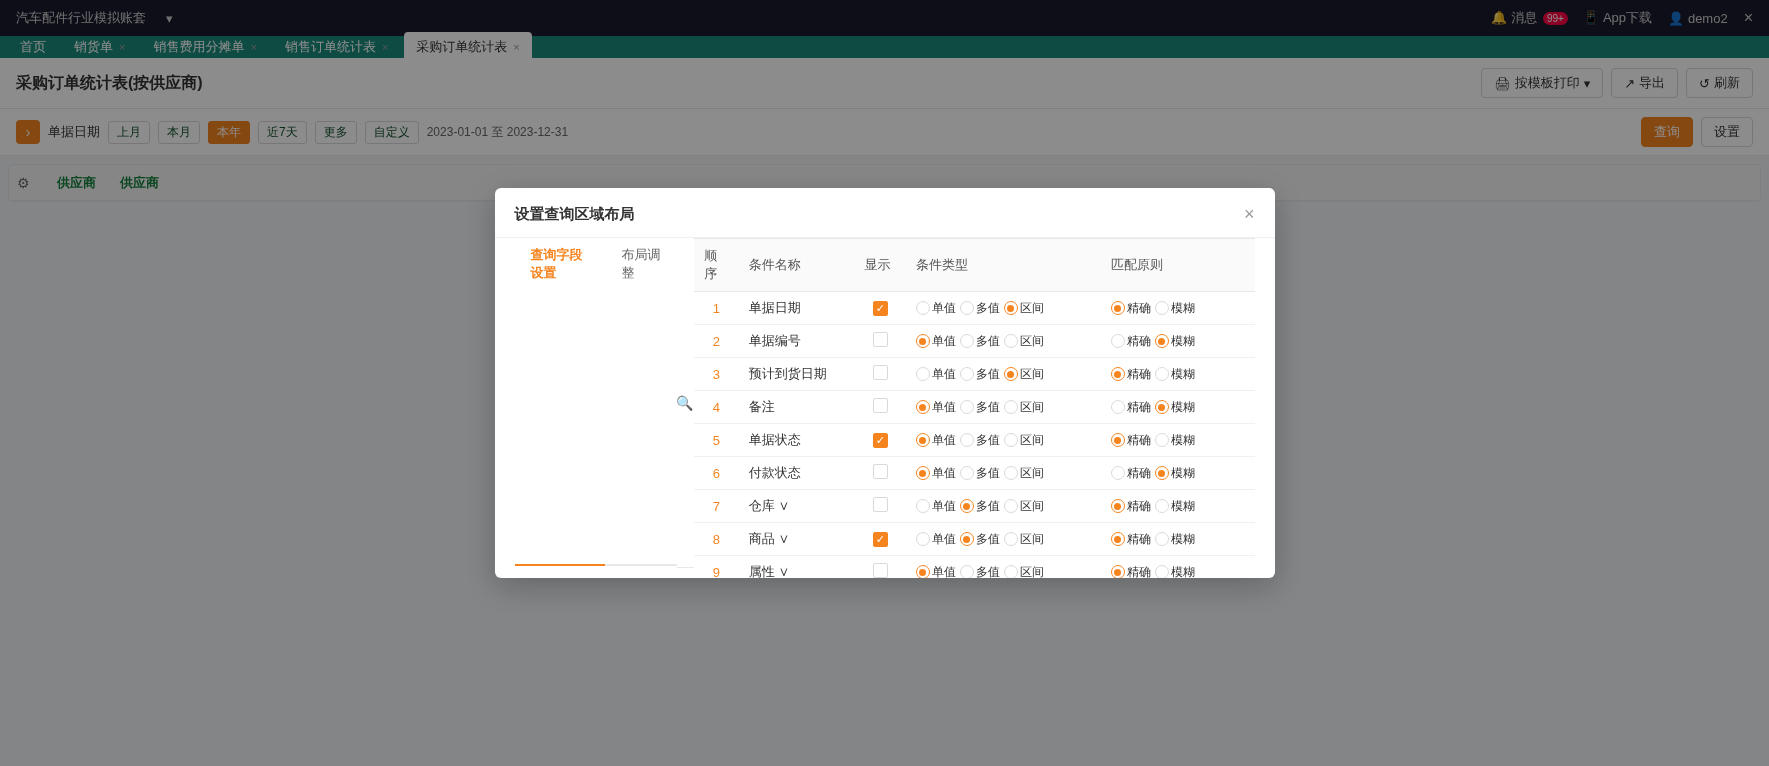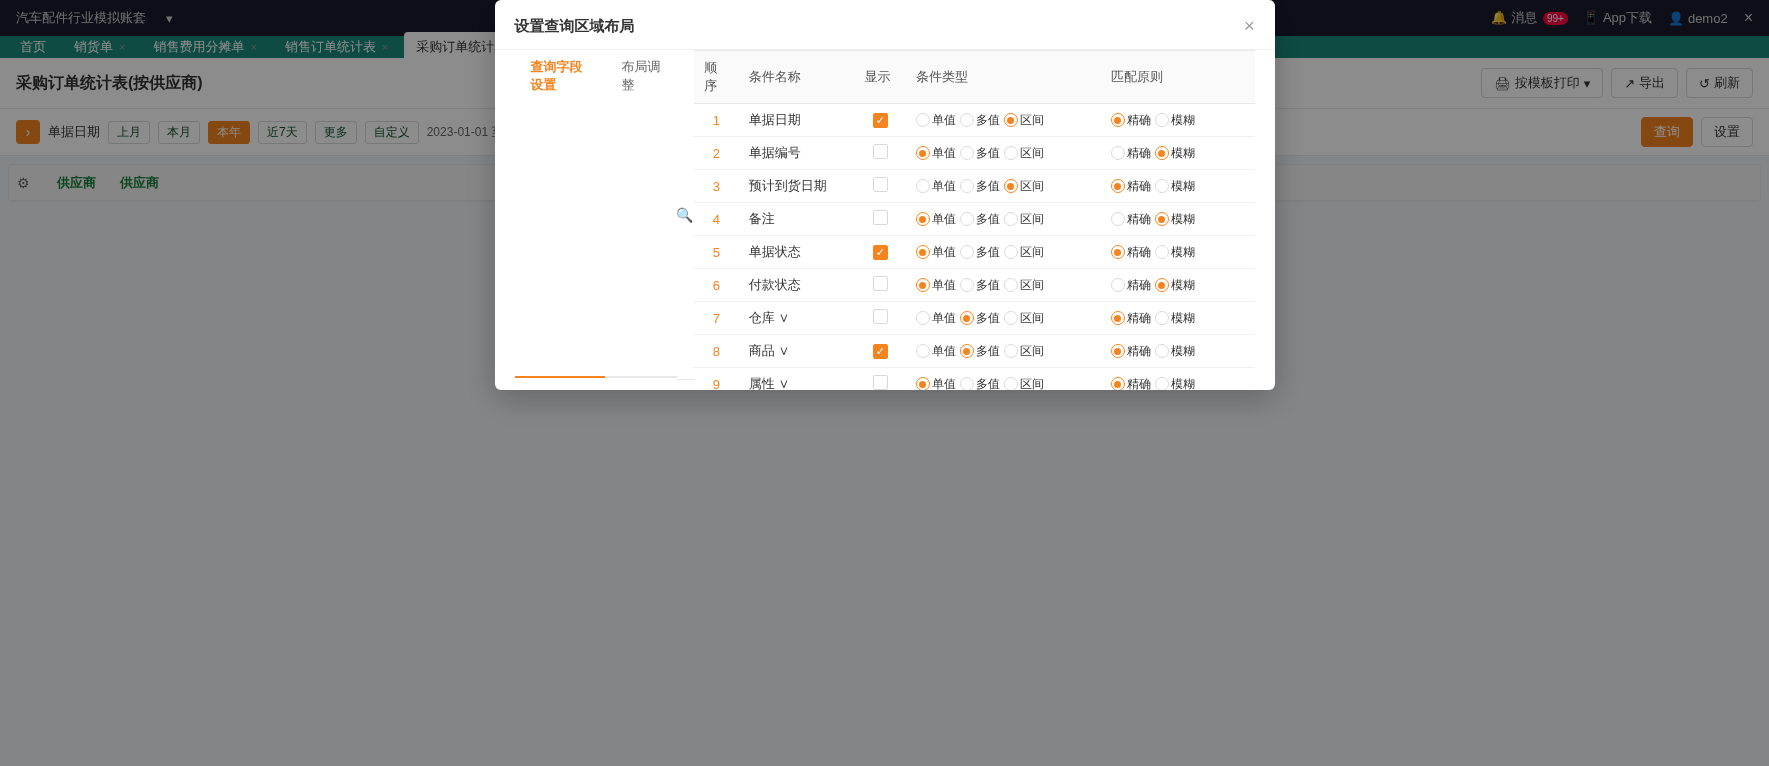--- a/index.html
+++ b/index.html
@@ -91,21 +91,21 @@
     }
     .th { padding: 0 12px; font-weight: bold; color: #15803d; font-size: 13px; }
 
     
     .overlay {
       position: fixed;
       top: 0; left: 0; right: 0; bottom: 0;
       background: rgba(0,0,0,0.45);
       z-index: 100;
       display: flex;
-      align-items: flex-start;
+      align-items: center;
       justify-content: center;
     }
 
     
     .dialog {
       background: #fff;
       border-radius: 6px;
       width: 780px;
       max-height: 680px;
       display: flex;

